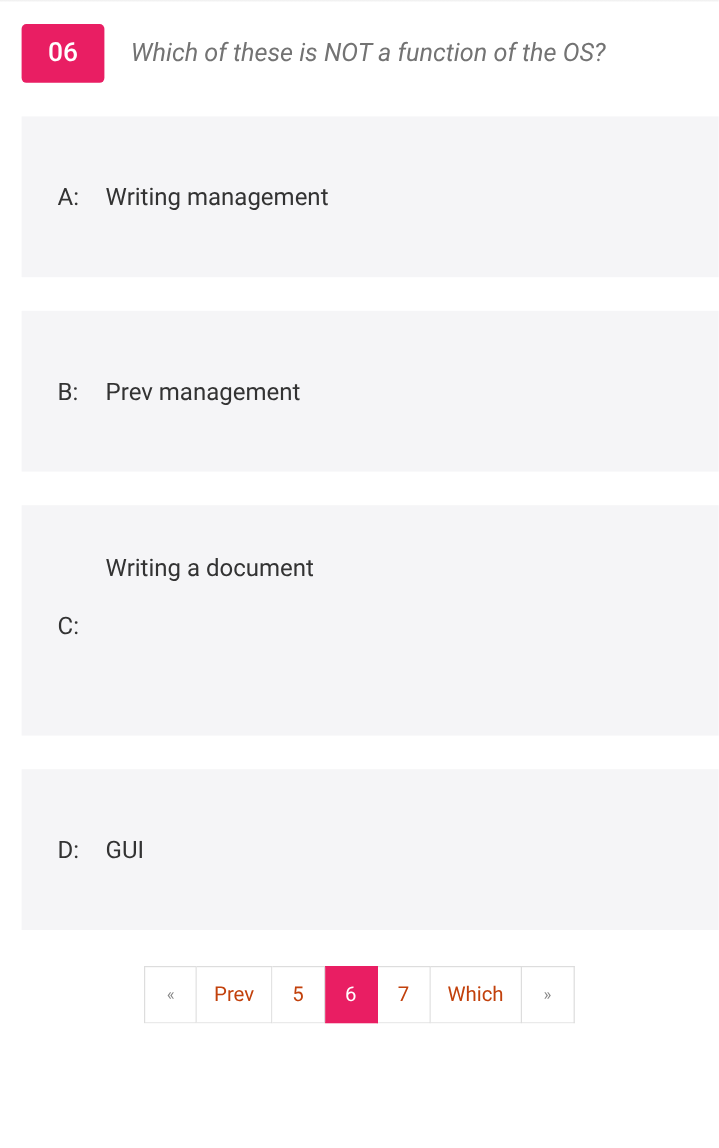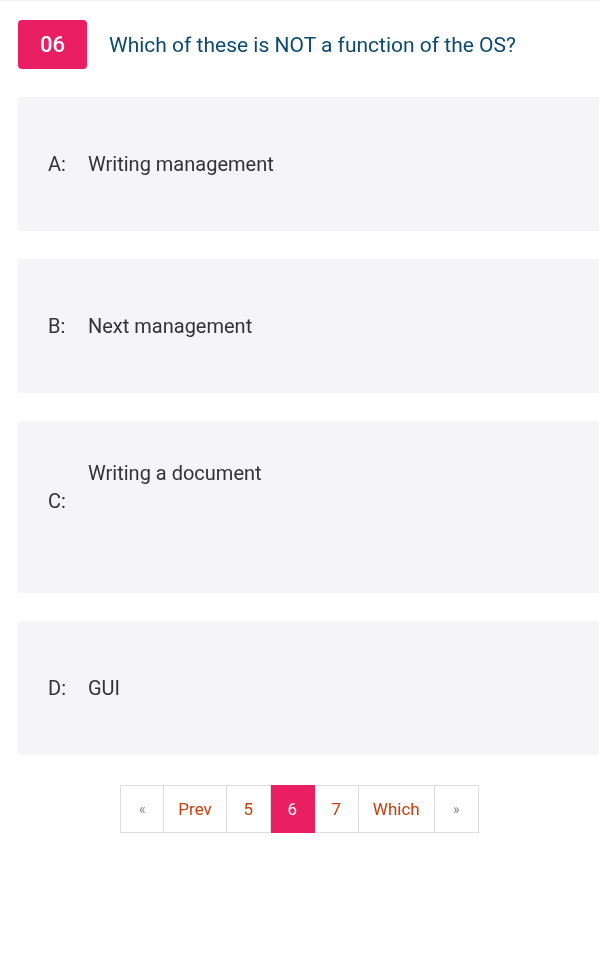--- a/index.html
+++ b/index.html
@@ -24,21 +24,22 @@
       font-size: 22px;
       font-weight: 500;
       padding: 12px 22px;
       border-radius: 4px;
       margin-right: 22px;
       min-width: 54px;
       text-align: center;
     }
     .qtext {
       font-size: 21px;
-      color: #0c4a6e;
+      color: #737373;
+      font-style: italic;
     }
     .answers {
       margin-top: 10px;
     }
     .answer {
       background: #f5f5f7;
       margin: 0 0 28px 18px;
       padding: 55px 30px 55px 30px;
       display: flex;
       align-items: center;
@@ -53,21 +54,21 @@
     .answer .atxt { font-size: 20px; }
     .answer-c {
       background: #f5f5f7;
       margin: 0 0 28px 18px;
       padding: 40px 30px 80px 30px;
       font-size: 20px;
       cursor: pointer;
     }
     .answer-c .atxt {
       margin-left: 40px;
-      margin-bottom: 4px;
+      margin-bottom: 24px;
     }
     .answer-c .letter {
       margin-left: 0;
     }
     .pager {
       display: flex;
       justify-content: center;
       margin-top: 30px;
       padding-bottom: 0;
       overflow: hidden;
@@ -107,21 +108,21 @@
 
 <div class="answers">
 
   <div class="answer">
     <span class="letter">A:</span>
     <span class="atxt">Writing management</span>
   </div>
 
   <div class="answer">
     <span class="letter">B:</span>
-    <span class="atxt">Next management</span>
+    <span class="atxt">Prev management</span>
   </div>
 
   <div class="answer-c">
     <div class="atxt">Writing a document</div>
     <div class="letter">C:</div>
   </div>
 
   <div class="answer">
     <span class="letter">D:</span>
     <span class="atxt">GUI</span>

